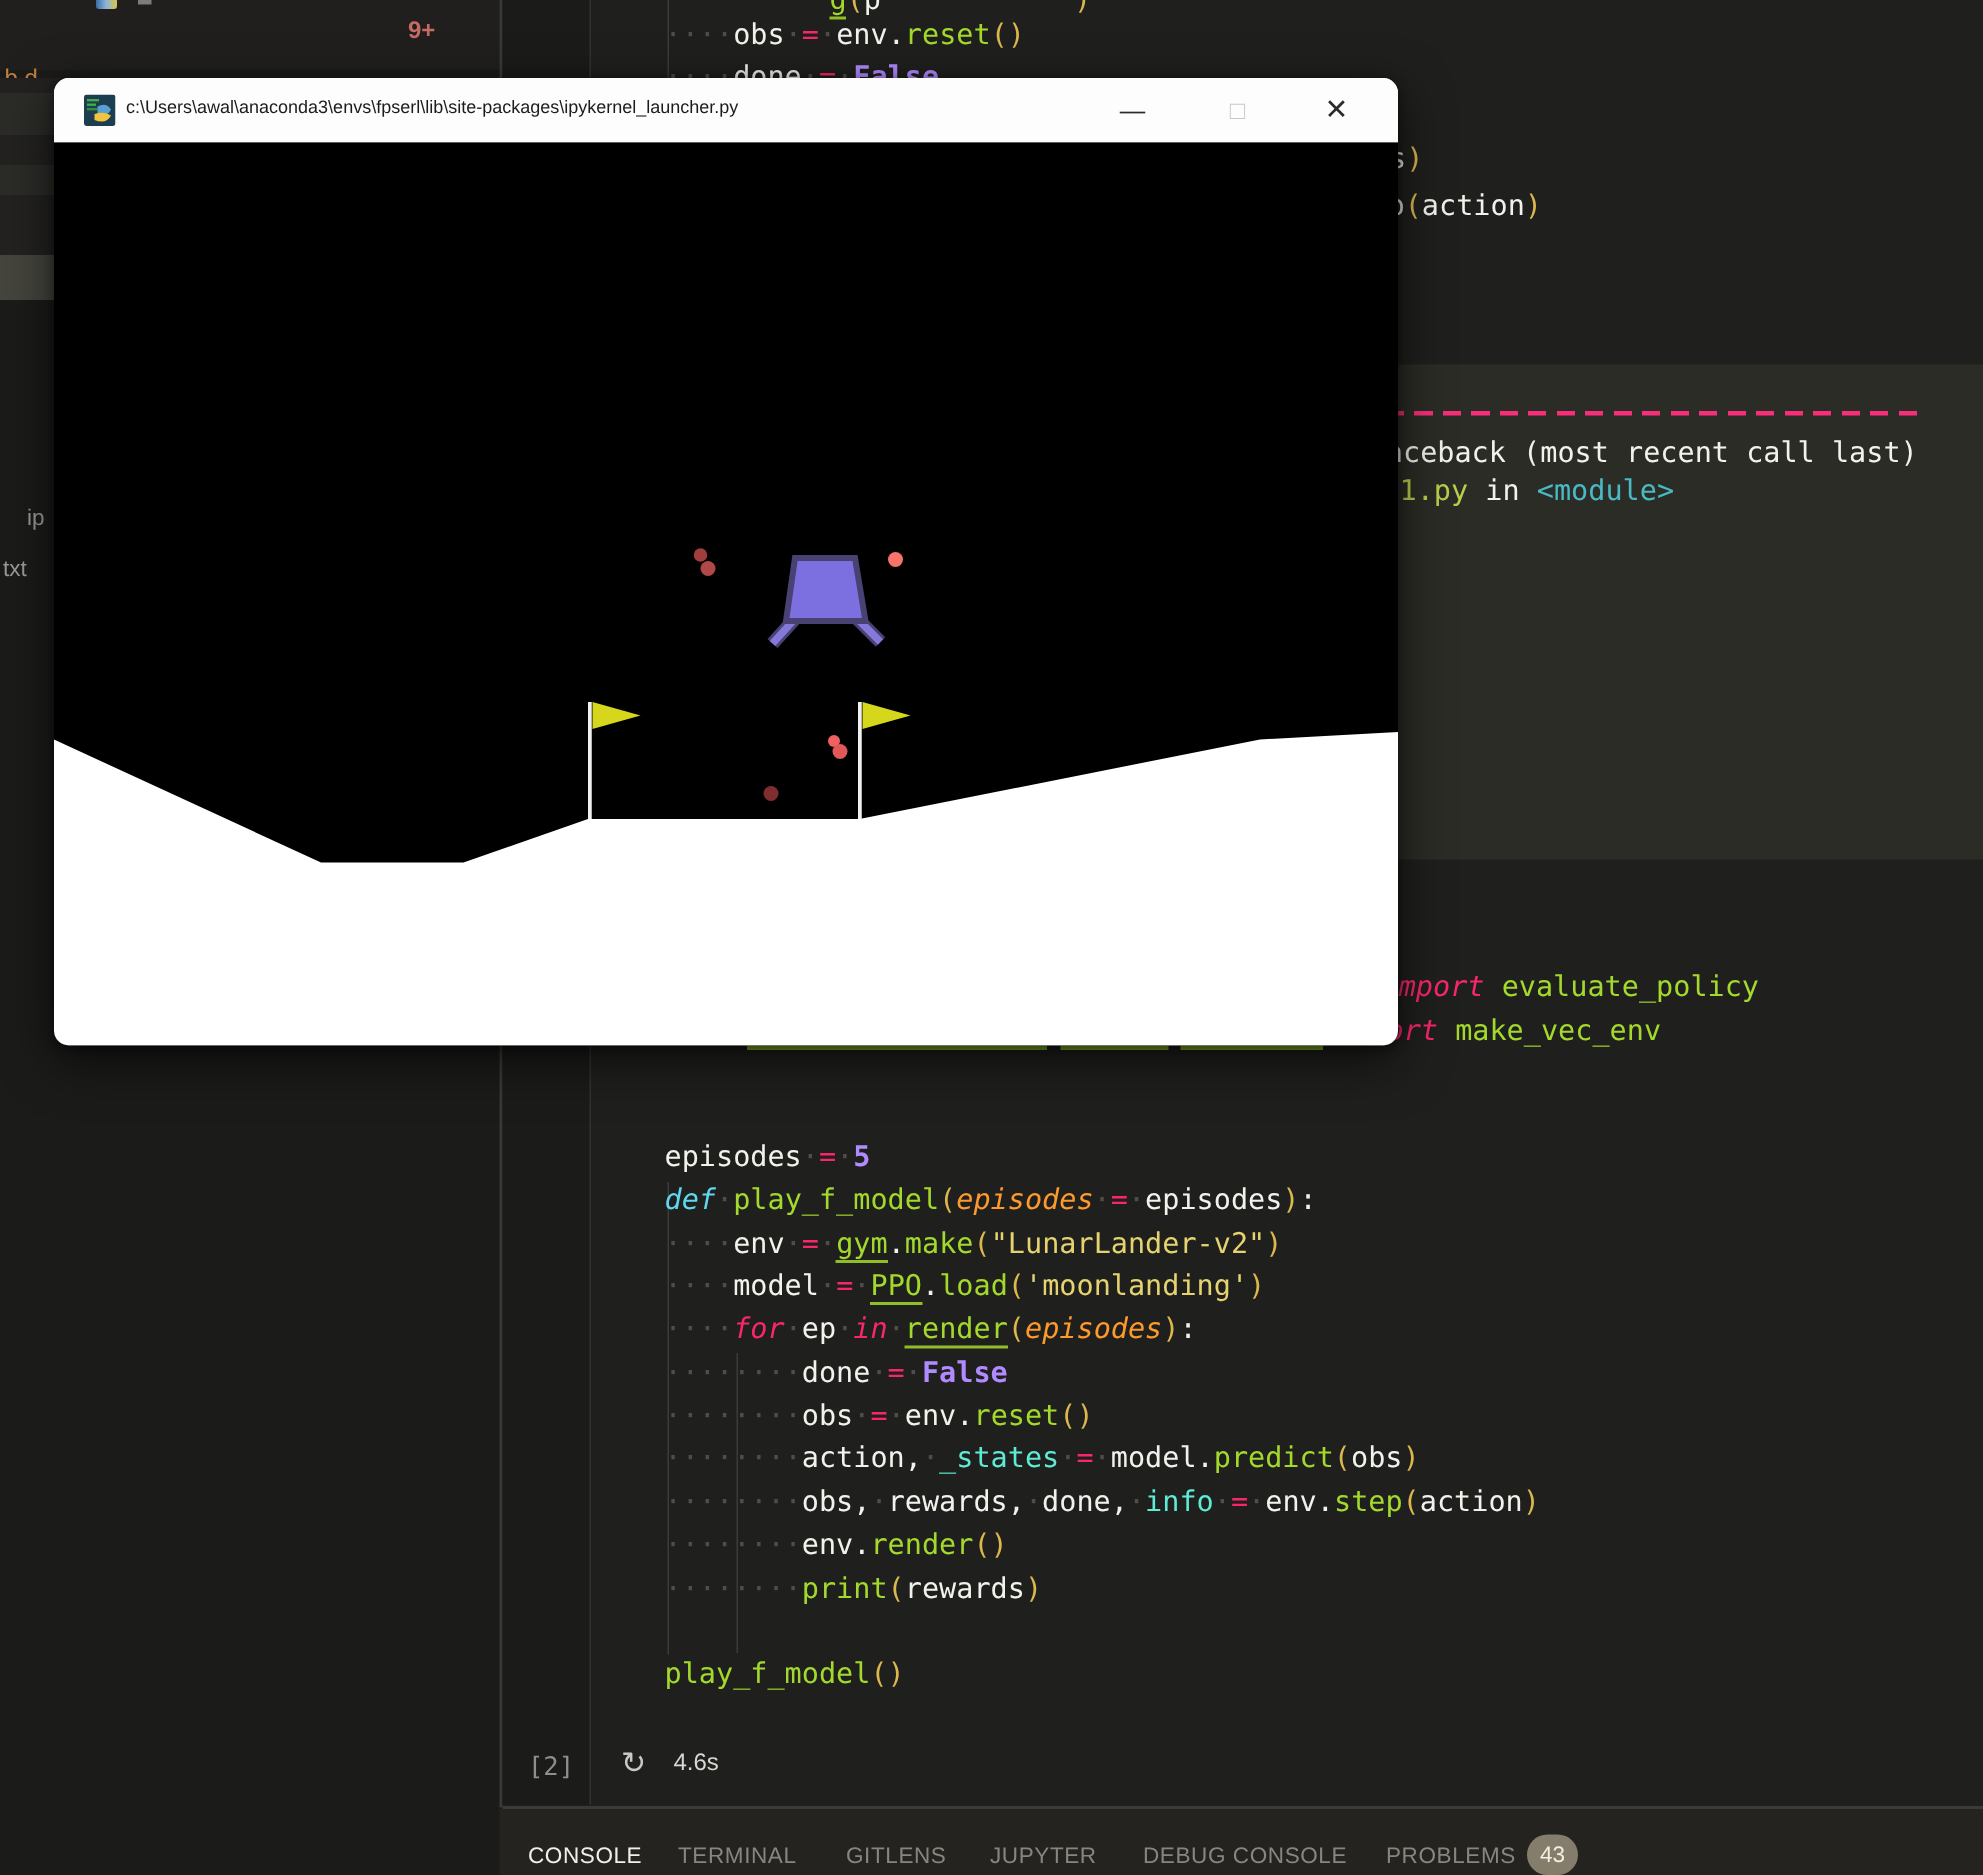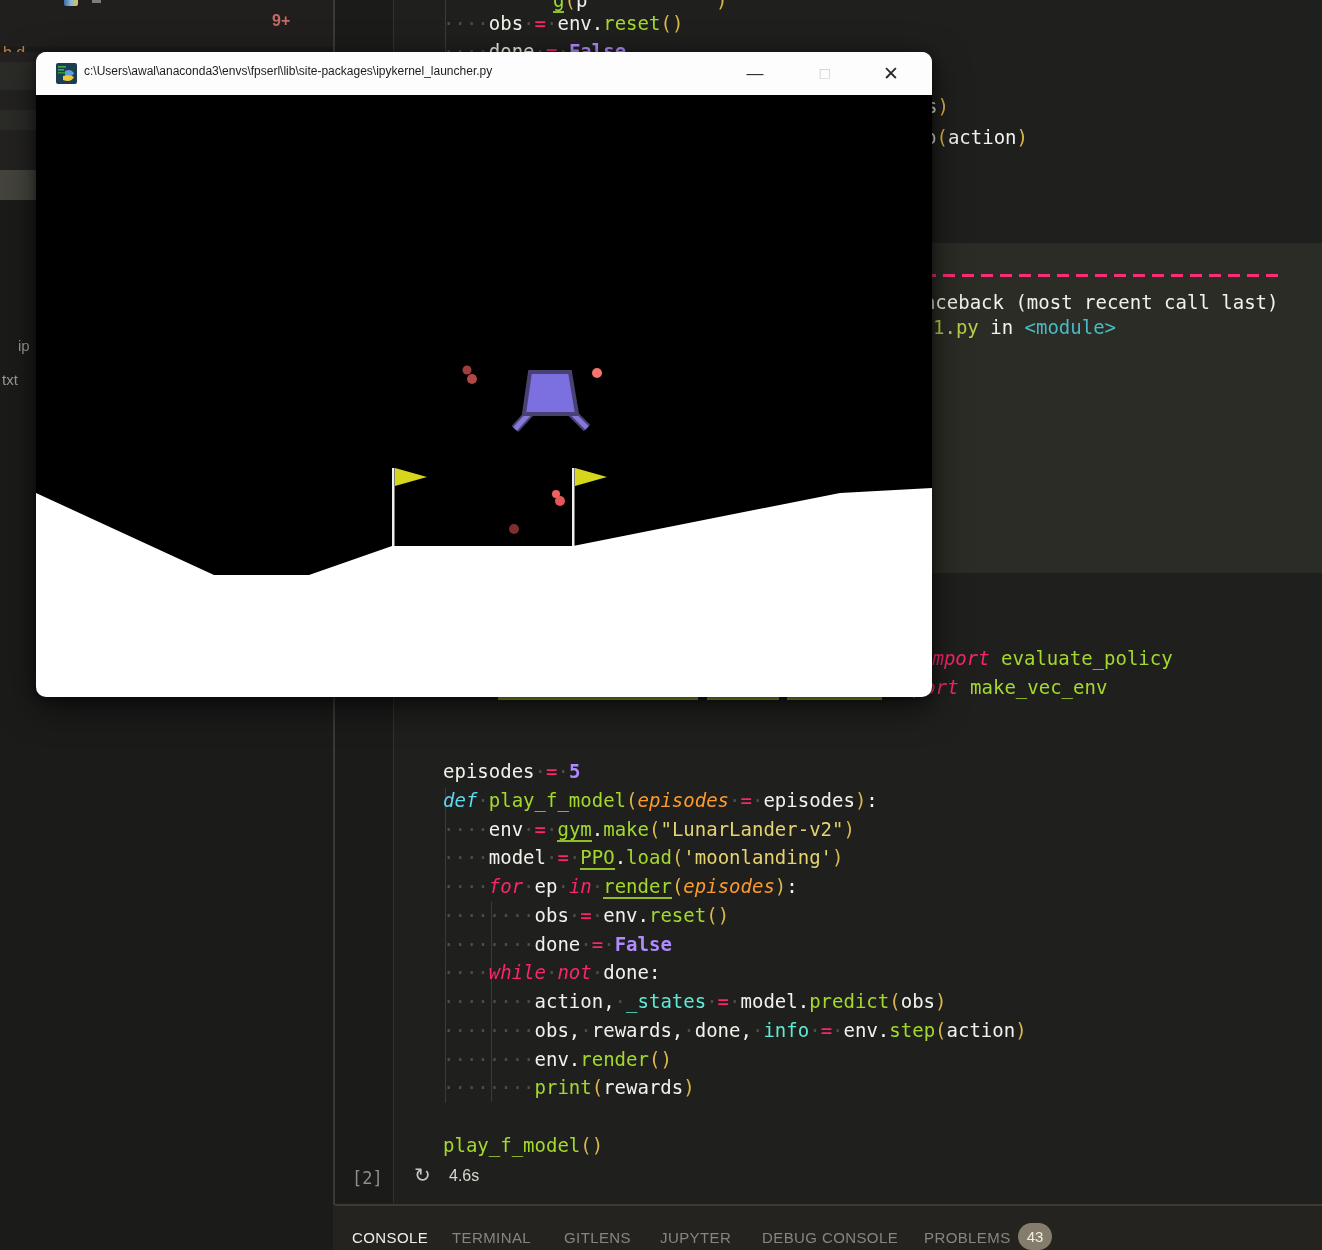--- a/index.html
+++ b/index.html
@@ -123,23 +123,22 @@
   <div class="pink-fleck"></div>
 
   <div class="indent-guide" style="left:445px;top:788px;height:315px"></div>
   <div class="indent-guide" style="left:491px;top:902px;height:200px"></div>
   <div id="code-block">
       <div class="code-line"><span class="tok-w">episodes</span><span class="tok-ws">·</span><span class="tok-p">=</span><span class="tok-ws">·</span><span class="tok-n">5</span></div>
       <div class="code-line"><span class="tok-k">def</span><span class="tok-ws">·</span><span class="tok-g">play_f_model</span><span class="tok-y">(</span><span class="tok-o">episodes</span><span class="tok-ws">·</span><span class="tok-p">=</span><span class="tok-ws">·</span><span class="tok-w">episodes</span><span class="tok-y">)</span><span class="tok-w">:</span></div>
       <div class="code-line"><span class="tok-ws">····</span><span class="tok-w">env</span><span class="tok-ws">·</span><span class="tok-p">=</span><span class="tok-ws">·</span><span class="tok-gu">gym</span><span class="tok-w">.</span><span class="tok-g">make</span><span class="tok-y">(</span><span class="tok-s">"LunarLander-v2"</span><span class="tok-y">)</span></div>
       <div class="code-line"><span class="tok-ws">····</span><span class="tok-w">model</span><span class="tok-ws">·</span><span class="tok-p">=</span><span class="tok-ws">·</span><span class="tok-gu">PPO</span><span class="tok-w">.</span><span class="tok-g">load</span><span class="tok-y">(</span><span class="tok-s">'moonlanding'</span><span class="tok-y">)</span></div>
       <div class="code-line"><span class="tok-ws">····</span><span class="tok-pk">for</span><span class="tok-ws">·</span><span class="tok-w">ep</span><span class="tok-ws">·</span><span class="tok-pk">in</span><span class="tok-ws">·</span><span class="tok-gu">render</span><span class="tok-y">(</span><span class="tok-o">episodes</span><span class="tok-y">)</span><span class="tok-w">:</span></div>
+      <div class="code-line"><span class="tok-ws">········</span><span class="tok-w">done</span><span class="tok-ws">·</span><span class="tok-p">=</span><span class="tok-ws">·</span><span class="tok-n">False</span></div>
       <div class="code-line"><span class="tok-ws">········</span><span class="tok-w">obs</span><span class="tok-ws">·</span><span class="tok-p">=</span><span class="tok-ws">·</span><span class="tok-w">env</span><span class="tok-w">.</span><span class="tok-g">reset</span><span class="tok-y">()</span></div>
-      <div class="code-line"><span class="tok-ws">········</span><span class="tok-w">done</span><span class="tok-ws">·</span><span class="tok-p">=</span><span class="tok-ws">·</span><span class="tok-n">False</span></div>
-      <div class="code-line"><span class="tok-ws">····</span><span class="tok-pk">while</span><span class="tok-ws">·</span><span class="tok-pk">not</span><span class="tok-ws">·</span><span class="tok-w">done</span><span class="tok-w">:</span></div>
       <div class="code-line"><span class="tok-ws">········</span><span class="tok-w">action</span><span class="tok-w">,</span><span class="tok-ws">·</span><span class="tok-gy">_states</span><span class="tok-ws">·</span><span class="tok-p">=</span><span class="tok-ws">·</span><span class="tok-w">model</span><span class="tok-w">.</span><span class="tok-g">predict</span><span class="tok-y">(</span><span class="tok-w">obs</span><span class="tok-y">)</span></div>
       <div class="code-line"><span class="tok-ws">········</span><span class="tok-w">obs</span><span class="tok-w">,</span><span class="tok-ws">·</span><span class="tok-w">rewards</span><span class="tok-w">,</span><span class="tok-ws">·</span><span class="tok-w">done</span><span class="tok-w">,</span><span class="tok-ws">·</span><span class="tok-gy">info</span><span class="tok-ws">·</span><span class="tok-p">=</span><span class="tok-ws">·</span><span class="tok-w">env</span><span class="tok-w">.</span><span class="tok-g">step</span><span class="tok-y">(</span><span class="tok-w">action</span><span class="tok-y">)</span></div>
       <div class="code-line"><span class="tok-ws">········</span><span class="tok-w">env</span><span class="tok-w">.</span><span class="tok-g">render</span><span class="tok-y">()</span></div>
       <div class="code-line"><span class="tok-ws">········</span><span class="tok-g">print</span><span class="tok-y">(</span><span class="tok-w">rewards</span><span class="tok-y">)</span></div>
       <div class="code-line"></div>
       <div class="code-line"><span class="tok-g">play_f_model</span><span class="tok-y">()</span></div>
     </div>
 
   <span class="exec-counter">[2]</span>
   <span class="exec-icon">↻</span>

